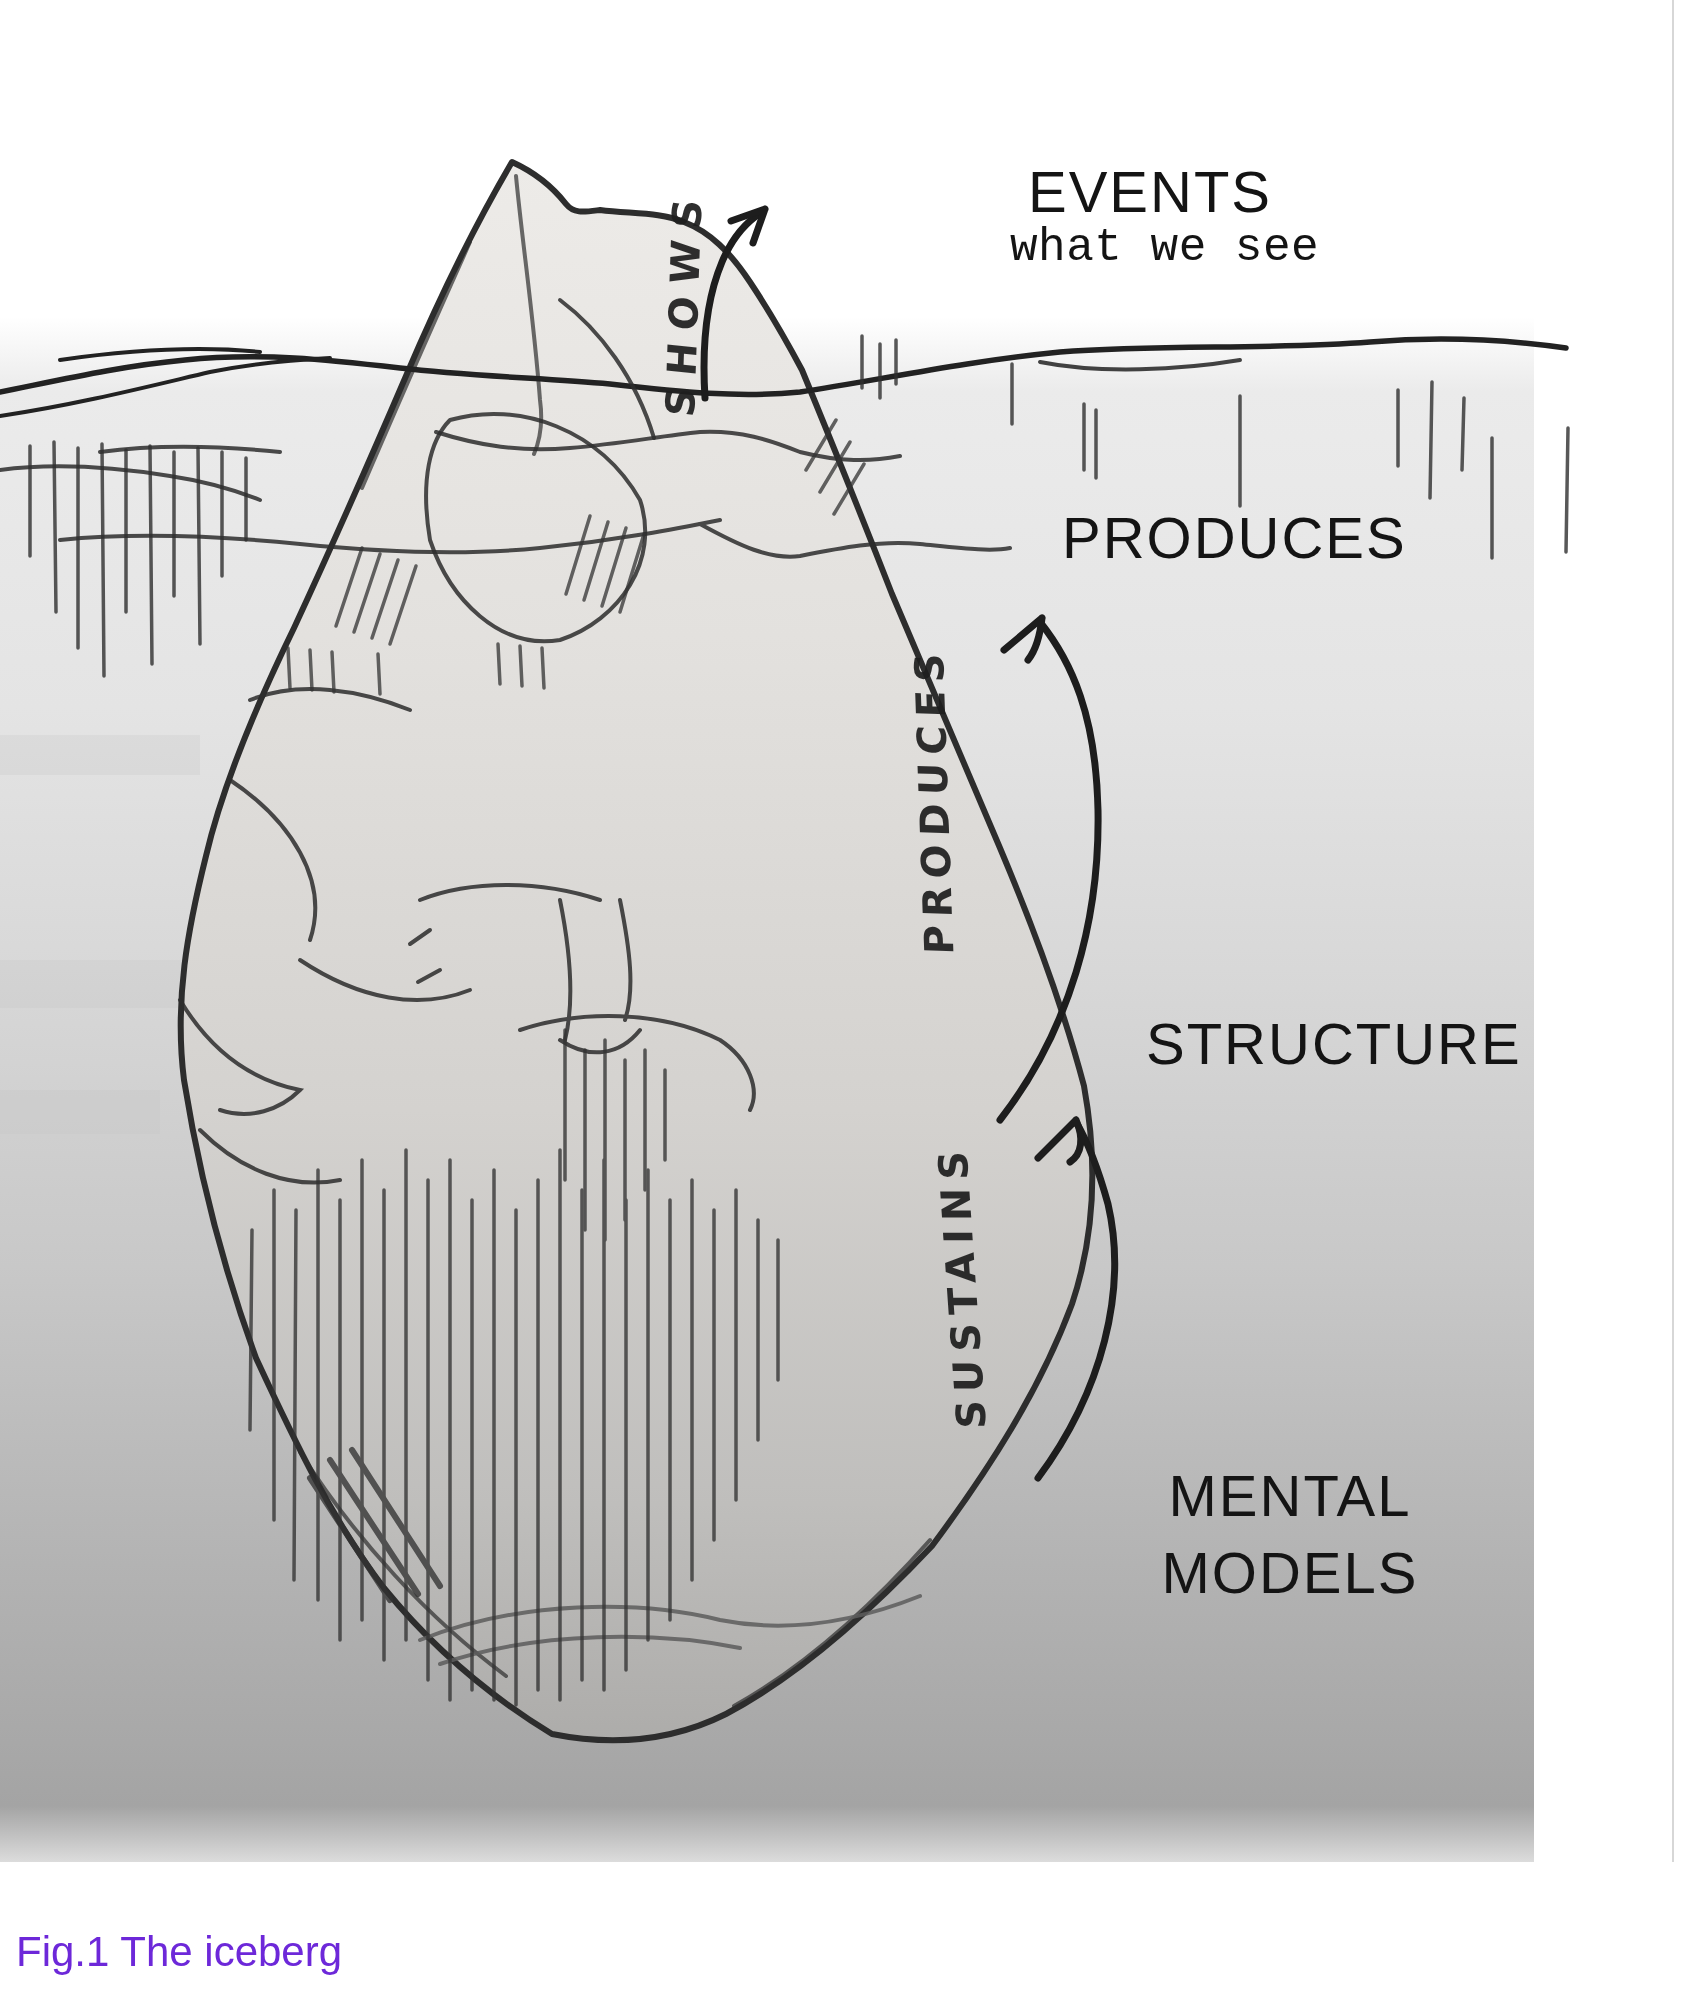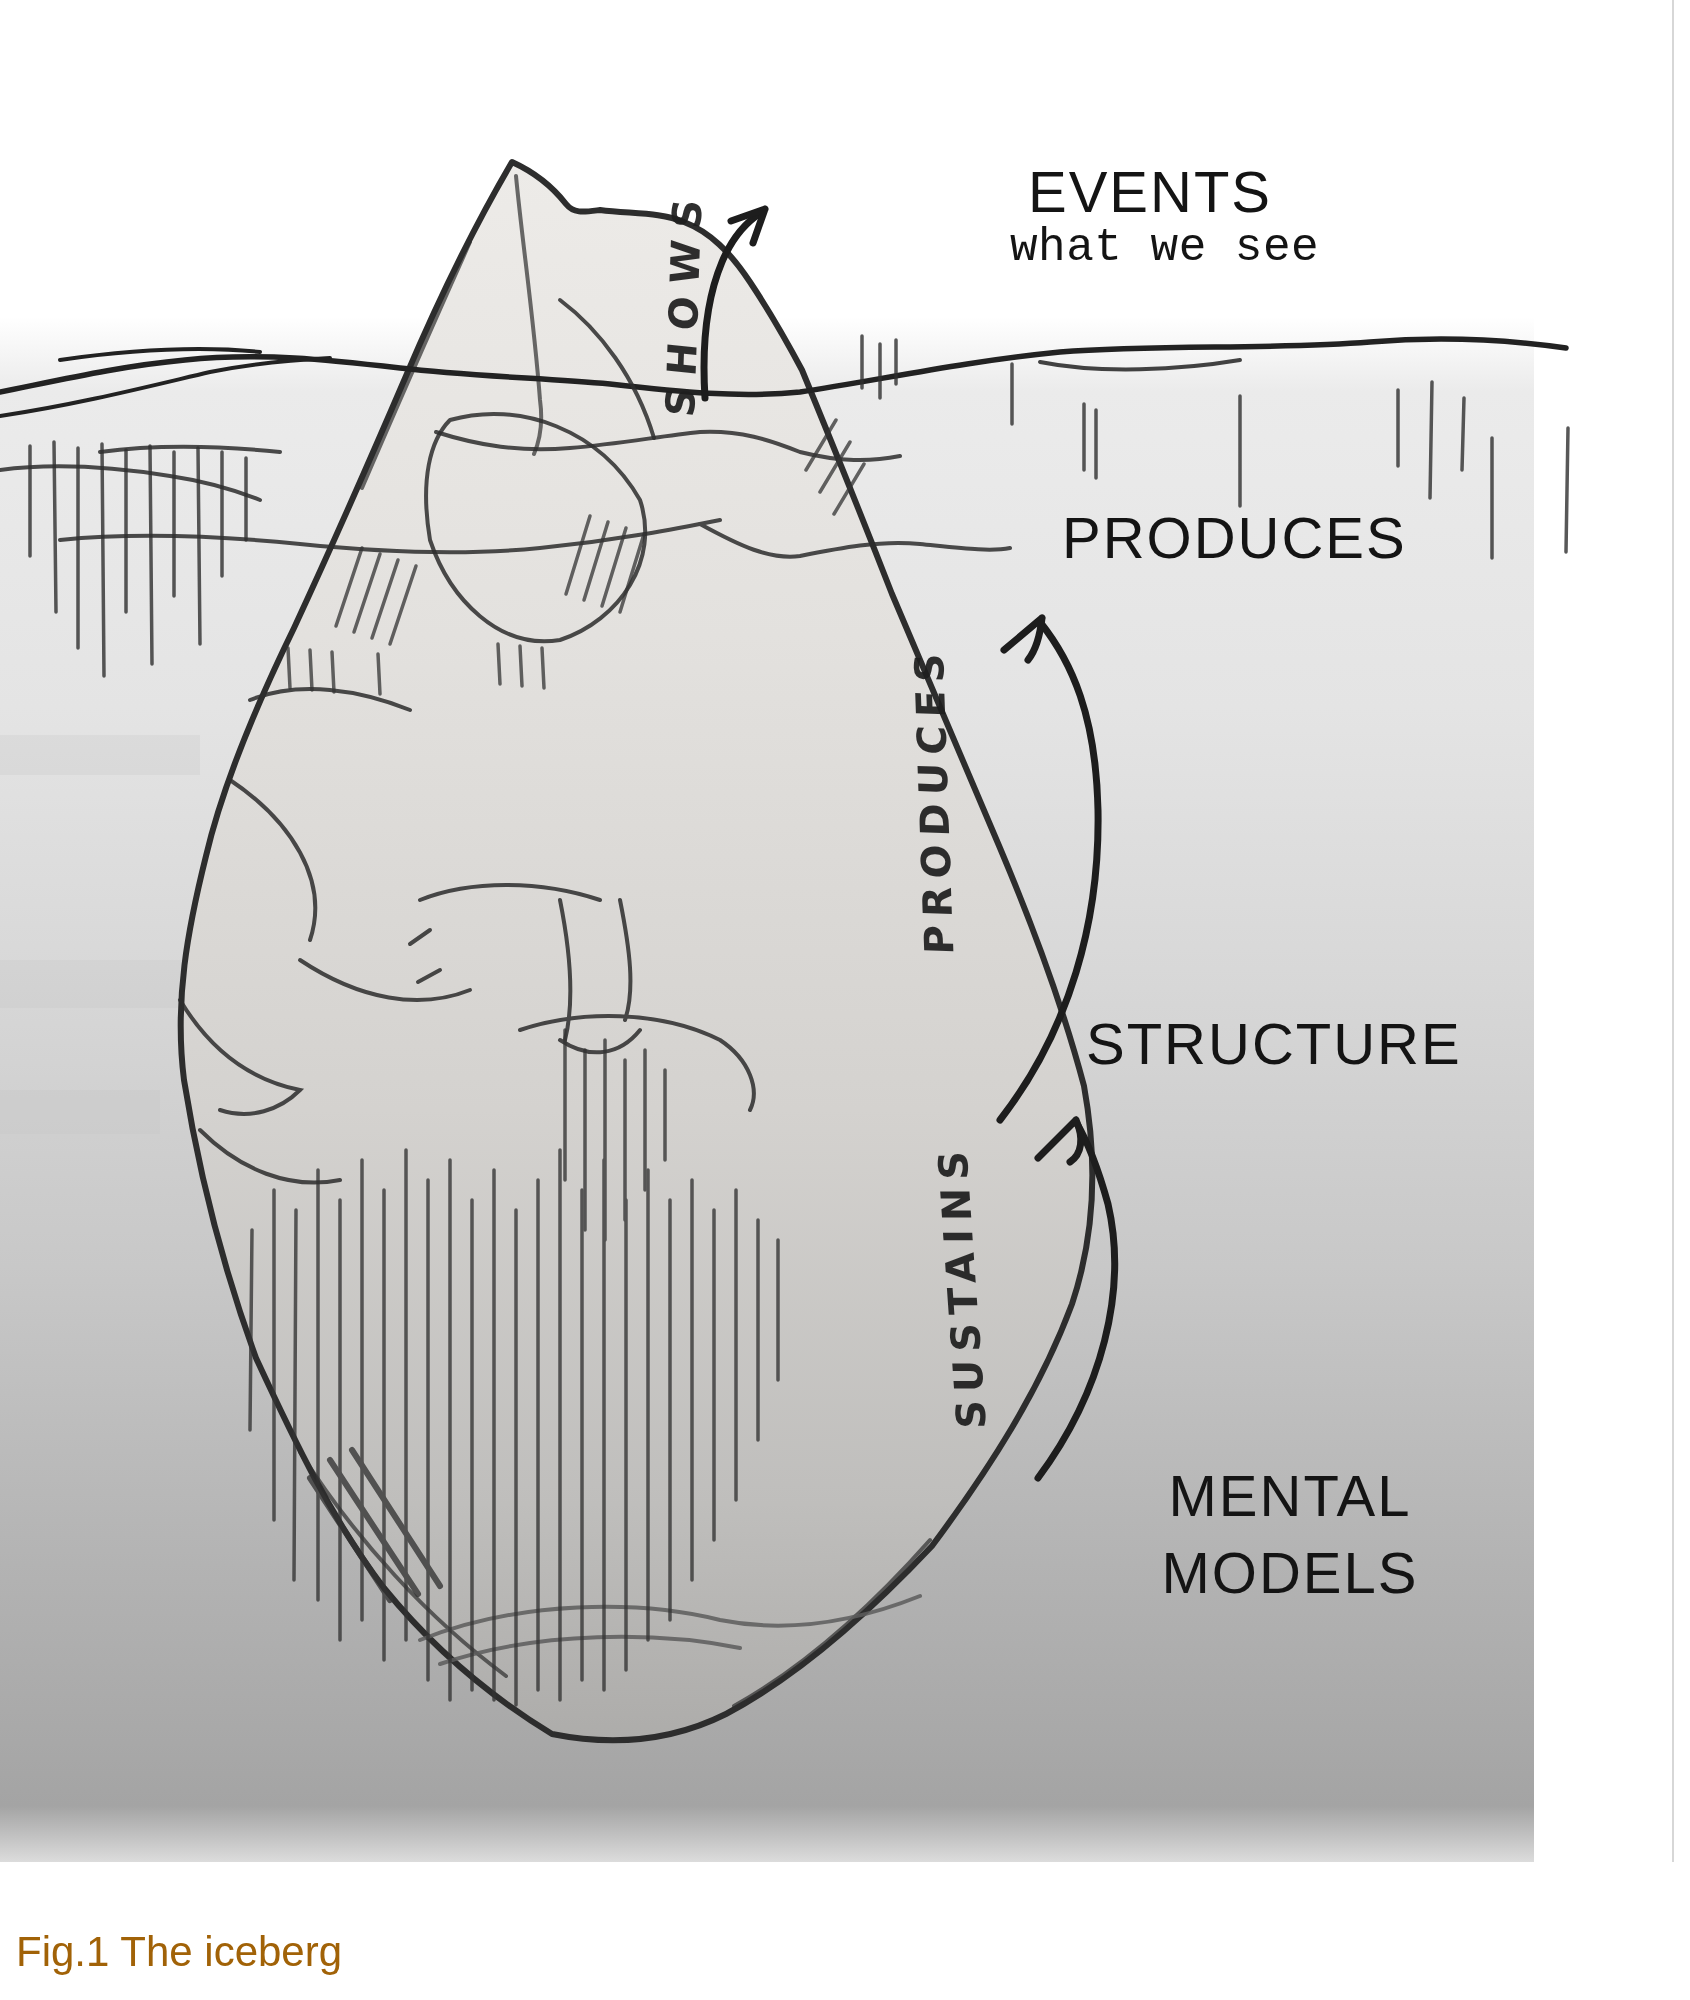--- a/index.html
+++ b/index.html
@@ -18,21 +18,21 @@
         font-size:40px;white-space:nowrap;opacity:.92;}
   #hand-shows{left:574px;top:278px;width:220px;height:48px;letter-spacing:12px;
         transform:rotate(-88deg) skewX(-4deg);}
   #hand-produces{left:784px;top:776px;width:300px;height:48px;letter-spacing:8px;
         transform:rotate(-92deg) skewX(-4deg);}
   #hand-sustains{left:812px;top:1262px;width:300px;height:48px;letter-spacing:8px;
         transform:rotate(-94deg) skewX(-4deg);}
   #right-border{position:absolute;left:1672px;top:0;width:18px;height:1862px;
         background:#ffffff;border-left:2px solid #d7d7d7;}
   #copyright{position:absolute;left:16px;top:1868px;font-size:34px;font-style:italic;color:#161616;}
-  #caption{position:absolute;left:16px;top:1928px;font-size:42px;color:#a16207;}
+  #caption{position:absolute;left:16px;top:1928px;font-size:42px;color:#6d28d9;}
 </style>
 </head>
 <body>
 
 <div id="root">
   <div id="stage">
 
     <svg width="1690" height="1862" viewBox="0 0 1690 1862">
       <defs>
         <linearGradient id="bergGrad" x1="0" y1="0" x2="0" y2="1">
@@ -140,21 +140,21 @@
       </g>
       <g fill="none" stroke="#1d1d1d" stroke-width="7" stroke-linecap="round" stroke-linejoin="round">
         <path d="M1038 1478 C1102 1392,1128 1290,1108 1204 C1098 1168,1088 1142,1076 1122"></path>
         <path d="M1038 1158 L1076 1120 M1076 1120 C1084 1138,1082 1154,1070 1162"></path>
       </g>
     </svg>
 
     <div class="typed lvl" style="left:1028px;top:162px;">EVENTS</div>
     <div class="typed sub" style="left:1010px;top:224px;font-family:Liberation Mono, monospace;">what we see</div>
     <div class="typed lvl" style="left:1062px;top:508px;">PRODUCES</div>
-    <div class="typed lvl" style="left:1086px;top:1014px;">STRUCTURE</div>
+    <div class="typed lvl" style="left:1146px;top:1014px;">STRUCTURE</div>
     <div class="typed lvl mental" style="left:1130px;top:1458px;width:320px;">MENTAL MODELS</div>
 
     <div class="hand" id="hand-shows">SHOWS</div>
     <div class="hand" id="hand-produces">PRODUCES</div>
     <div class="hand" id="hand-sustains">SUSTAINS</div>
 
     <div id="right-border"></div>
   </div>
 
   <div id="caption">Fig.1 The iceberg</div>

